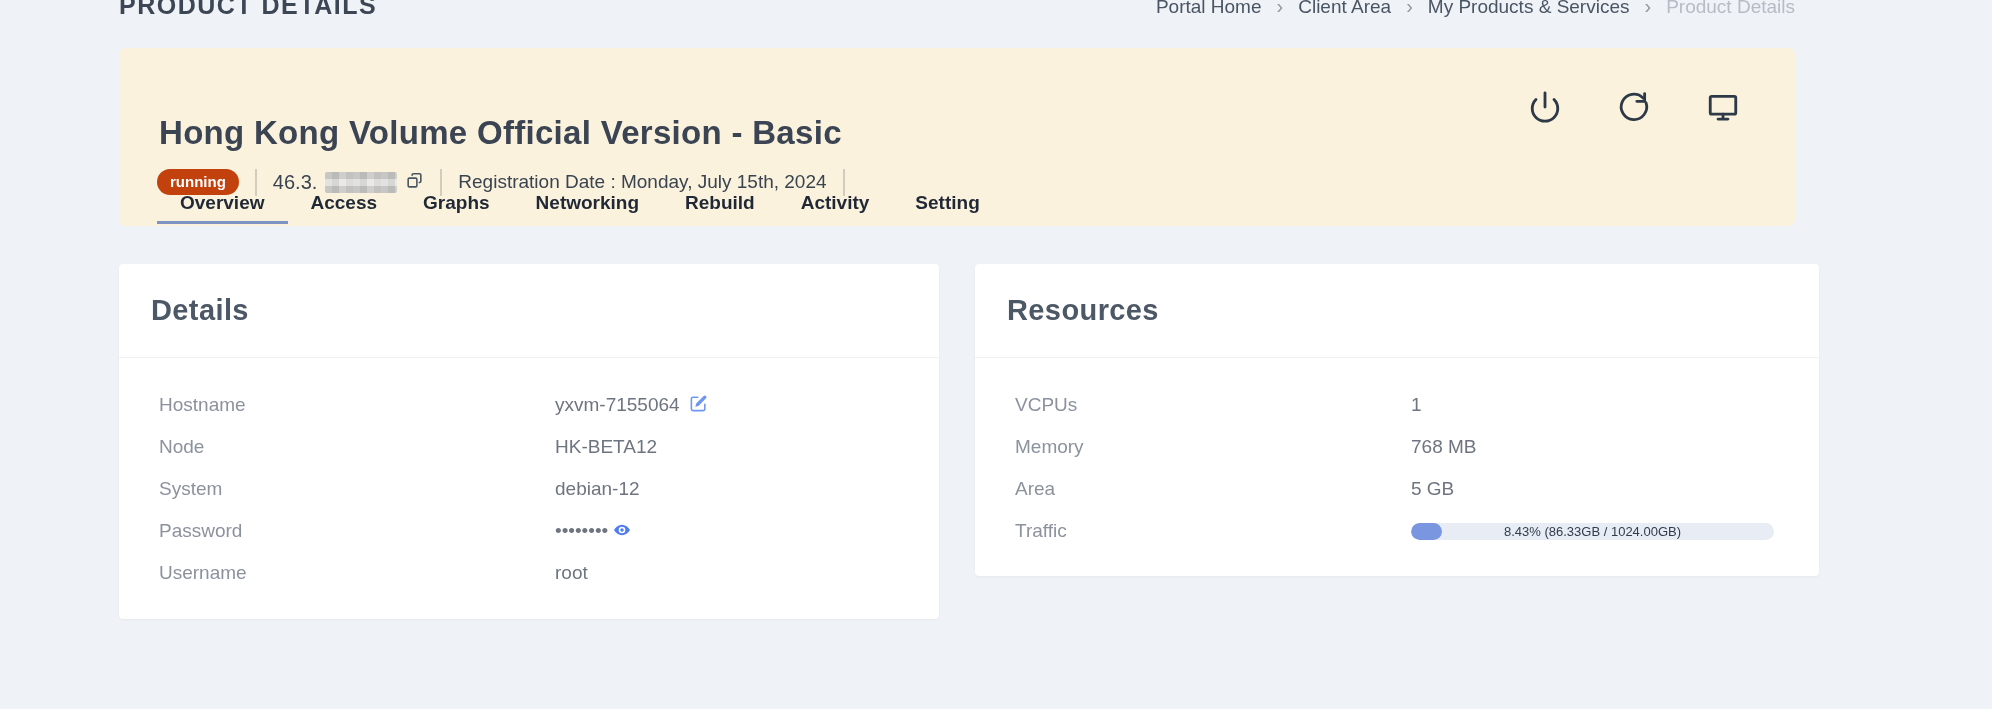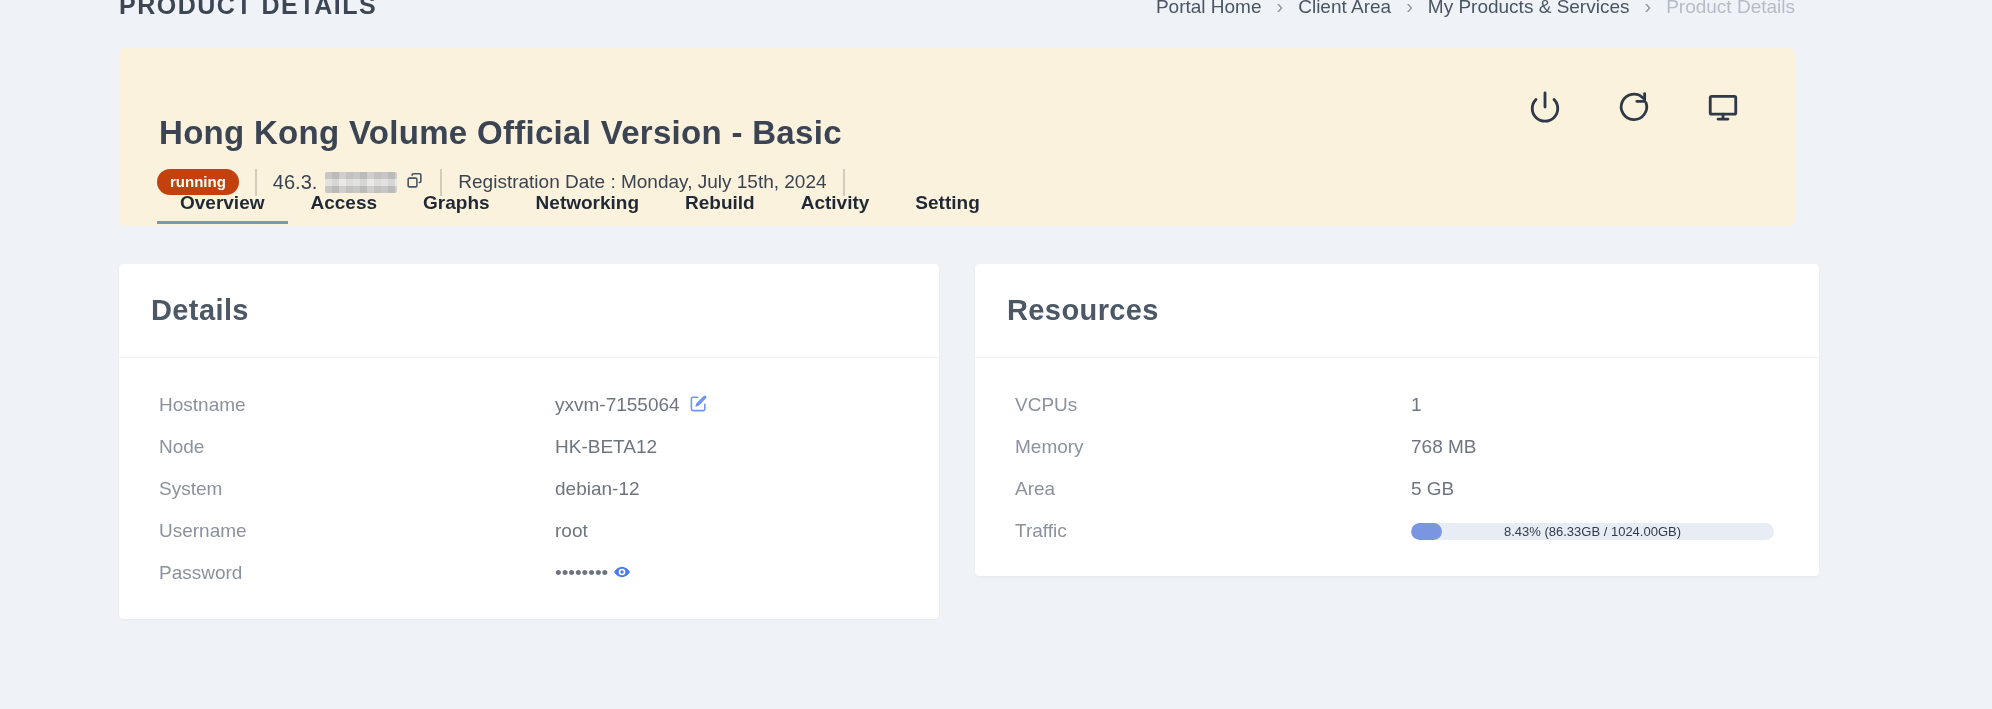--- a/index.html
+++ b/index.html
@@ -200,38 +200,38 @@
       </div>
       <div class="drow">
         <span class="label">Node</span>
         <span class="value">HK-BETA12</span>
       </div>
       <div class="drow">
         <span class="label">System</span>
         <span class="value">debian-12</span>
       </div>
       <div class="drow">
-        <span class="label">Username</span>
-        <span class="value">root</span>
-      </div>
-      <div class="drow">
         <span class="label">Password</span>
         <span class="value">
           <span>••••••••</span>
           <button class="icon-btn" style="margin-left:-4px;">
             <span>
               <svg width="18" height="18" viewBox="0 0 24 24">
                 <path fill="#4e7cf0" d="M12 5c-5.5 0-9.5 5.2-10.7 7 1.2 1.8 5.2 7 10.7 7s9.5-5.2 10.7-7C21.5 10.2 17.5 5 12 5z"></path>
                 <circle cx="12" cy="12" r="4.4" fill="#ffffff"></circle>
                 <circle cx="12" cy="12" r="2.3" fill="#4e7cf0"></circle>
               </svg>
             </span>
           </button>
         </span>
       </div>
+      <div class="drow">
+        <span class="label">Username</span>
+        <span class="value">root</span>
+      </div>
     </div>
   </section>
 
   <section class="card card-resources">
     <div class="card-header">Resources</div>
     <div class="card-body">
       <div class="drow">
         <span class="label">VCPUs</span>
         <span class="value">1</span>
       </div>

